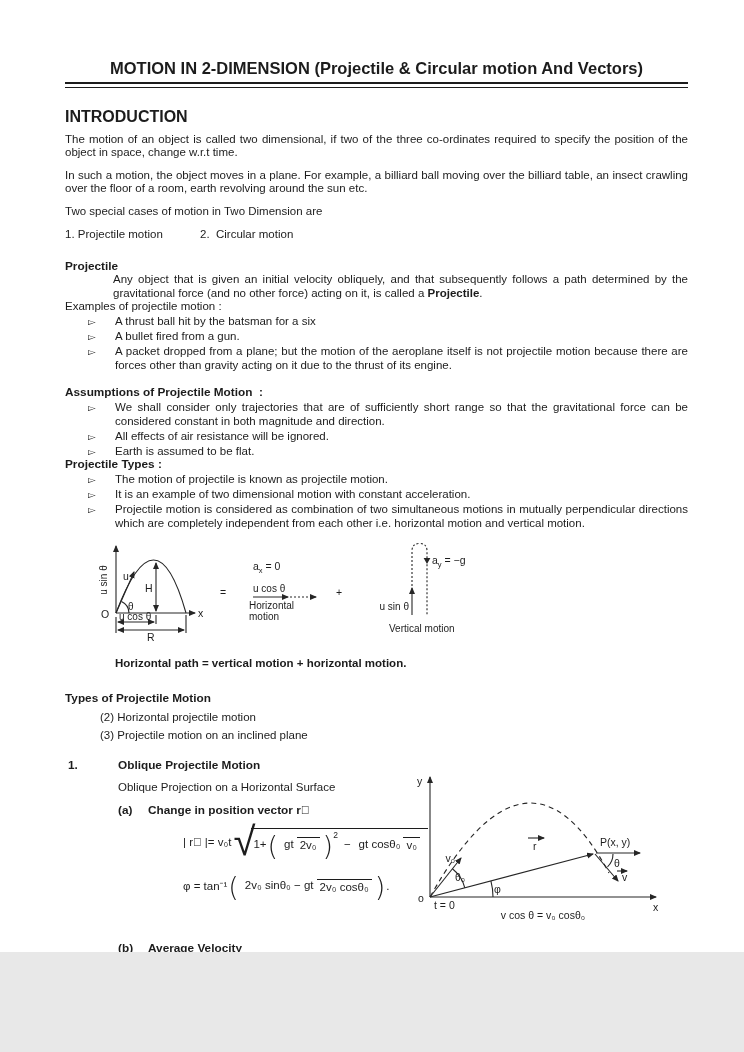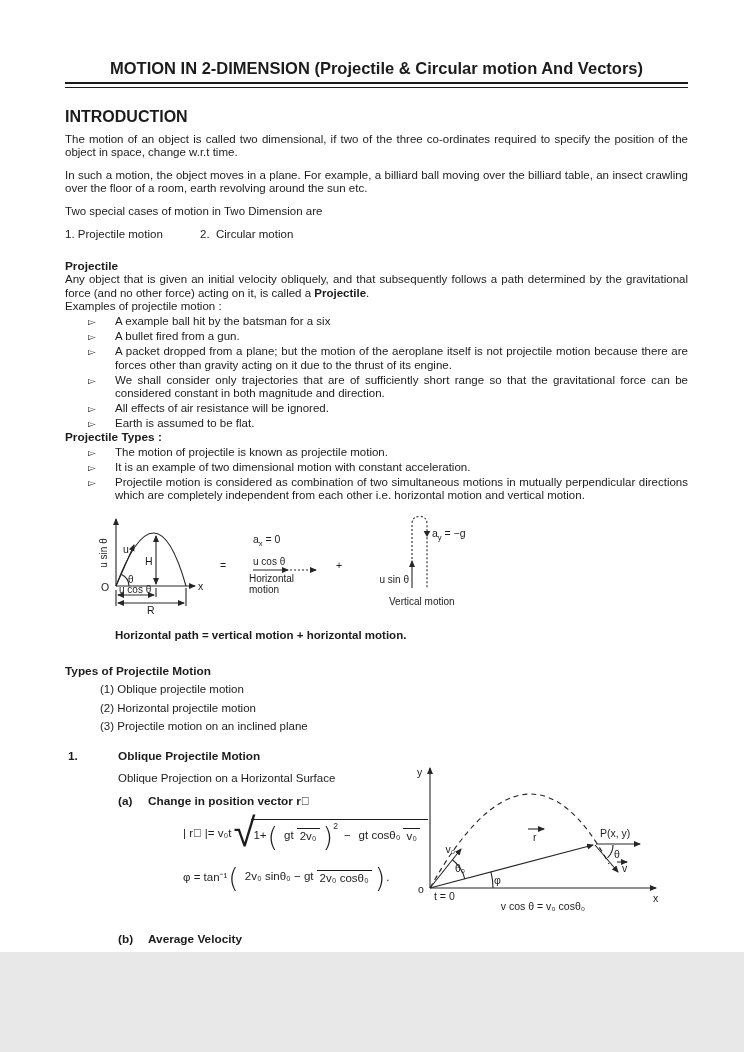--- a/index.html
+++ b/index.html
@@ -14,21 +14,21 @@
   }
   .title{font-size:16.5px;line-height:21px;font-weight:bold;text-align:center;margin:0;}
   .title-rule{height:3px;border-top:2.2px solid #1c1c1c;border-bottom:1.4px solid #1c1c1c;margin-top:3px;}
   .h-intro{font-weight:bold;font-size:16px;margin-top:22px;}
   .para{margin:9px 0 0;text-align:justify;}
   .cases{margin-top:10px;}
   .case-first{margin-right:34px;}
   .h-bold{font-weight:bold;font-size:11.8px;}
   .mt18{margin-top:18px;}
   .mt14{margin-top:14px;}
-  .body-text{text-align:justify;}
+  .body-text{text-align:justify;margin-left:48px;}
   .blist{margin:0;}
   .b-row{display:flex;padding-left:23px;margin-top:1.5px;}
   .b-mark{flex:none;width:27px;font-size:10px;}
   .b-txt{flex:1;text-align:justify;}
   .fig1-wrap{margin:4px 0 0 33px;}
   .note{margin:9px 0 0 50px;font-weight:bold;}
   .types-h{font-weight:bold;font-size:11.8px;margin-top:22px;}
   .t-item{margin:5px 0 0 35px;}
   .section1{position:relative;margin-top:16px;}
   .sec-row{display:flex;}
@@ -72,32 +72,33 @@
     <span>2.&nbsp; Circular motion</span>
   </div>
 
   <div class="h-bold mt18">Projectile</div>
   <div class="body-text"><span>Any object that is given an initial velocity obliquely, and that subsequently follows a path determined by the gravitational force (and no other force) acting on it, is called a </span><b>Projectile</b><span>.</span></div>
   <div>Examples of projectile motion :</div>
 
   <div class="blist">
     <div class="b-row">
       <span class="b-mark">▻</span>
-      <span class="b-txt">A example ball hit by the batsman for a six</span>
+      <span class="b-txt">A thrust ball hit by the batsman for a six</span>
     </div>
     <div class="b-row">
       <span class="b-mark">▻</span>
       <span class="b-txt">A bullet fired from a gun.</span>
     </div>
     <div class="b-row">
       <span class="b-mark">▻</span>
       <span class="b-txt">A packet dropped from a plane; but the motion of the aeroplane itself is not projectile motion because there are forces other than gravity acting on it due to the thrust of its engine.</span>
     </div>
   </div>
 
+  <div class="h-bold mt14">Assumptions of Projectile Motion&nbsp; :</div>
   <div class="blist">
     <div class="b-row">
       <span class="b-mark">▻</span>
       <span class="b-txt">We shall consider only trajectories that are of sufficiently short range so that the gravitational force can be considered constant in both magnitude and direction.</span>
     </div>
     <div class="b-row">
       <span class="b-mark">▻</span>
       <span class="b-txt">All effects of air resistance will be ignored.</span>
     </div>
     <div class="b-row">
@@ -165,21 +166,20 @@
         <text x="334" y="30"><tspan>a</tspan><tspan class="svgsub" dy="2.5">y</tspan><tspan dy="-2.5"> = −g</tspan></text>
         <text x="311" y="76" text-anchor="end" class="svgsmall">u sin θ</text>
         <text x="291" y="98" class="svgsmall">Vertical motion</text>
       </g>
     </svg>
   </div>
 
   <div class="note">Horizontal path = vertical motion + horizontal motion.</div>
 
   <div class="types-h">Types of Projectile Motion</div>
-  <div class="t-item">(1) Oblique projectile motion</div>
   <div class="t-item">(2) Horizontal projectile motion</div>
   <div class="t-item">(3) Projectile motion on an inclined plane</div>
 
   <div class="section1">
     <div class="sec-row">
       <span class="sec-num">1.</span>
       <span class="sec-head">Oblique Projectile Motion</span>
     </div>
     <div class="subhead">Oblique Projection on a Horizontal Surface</div>
 

